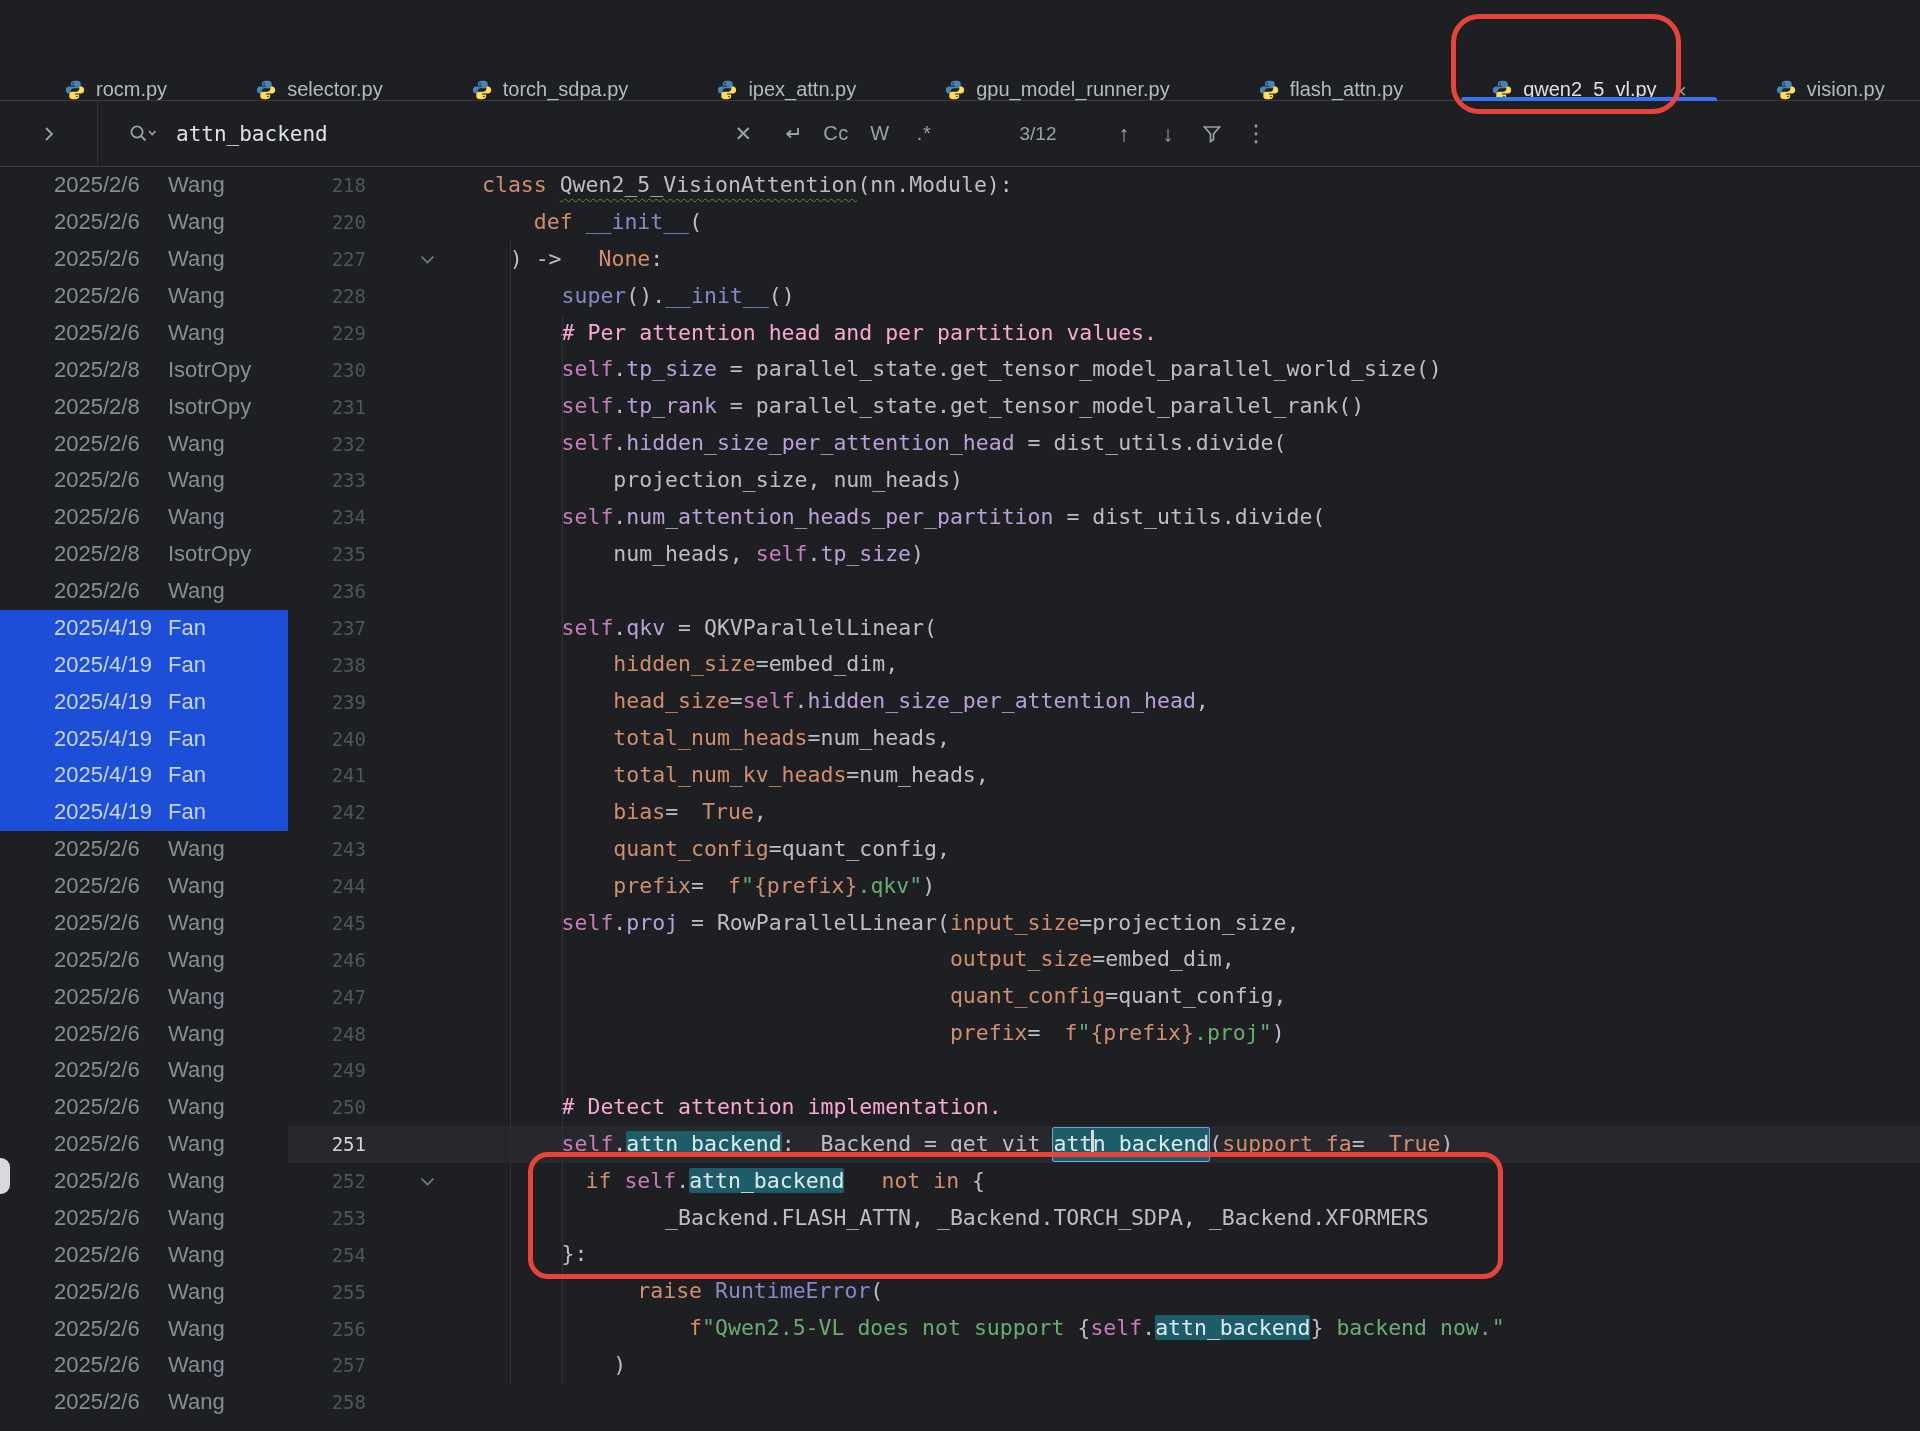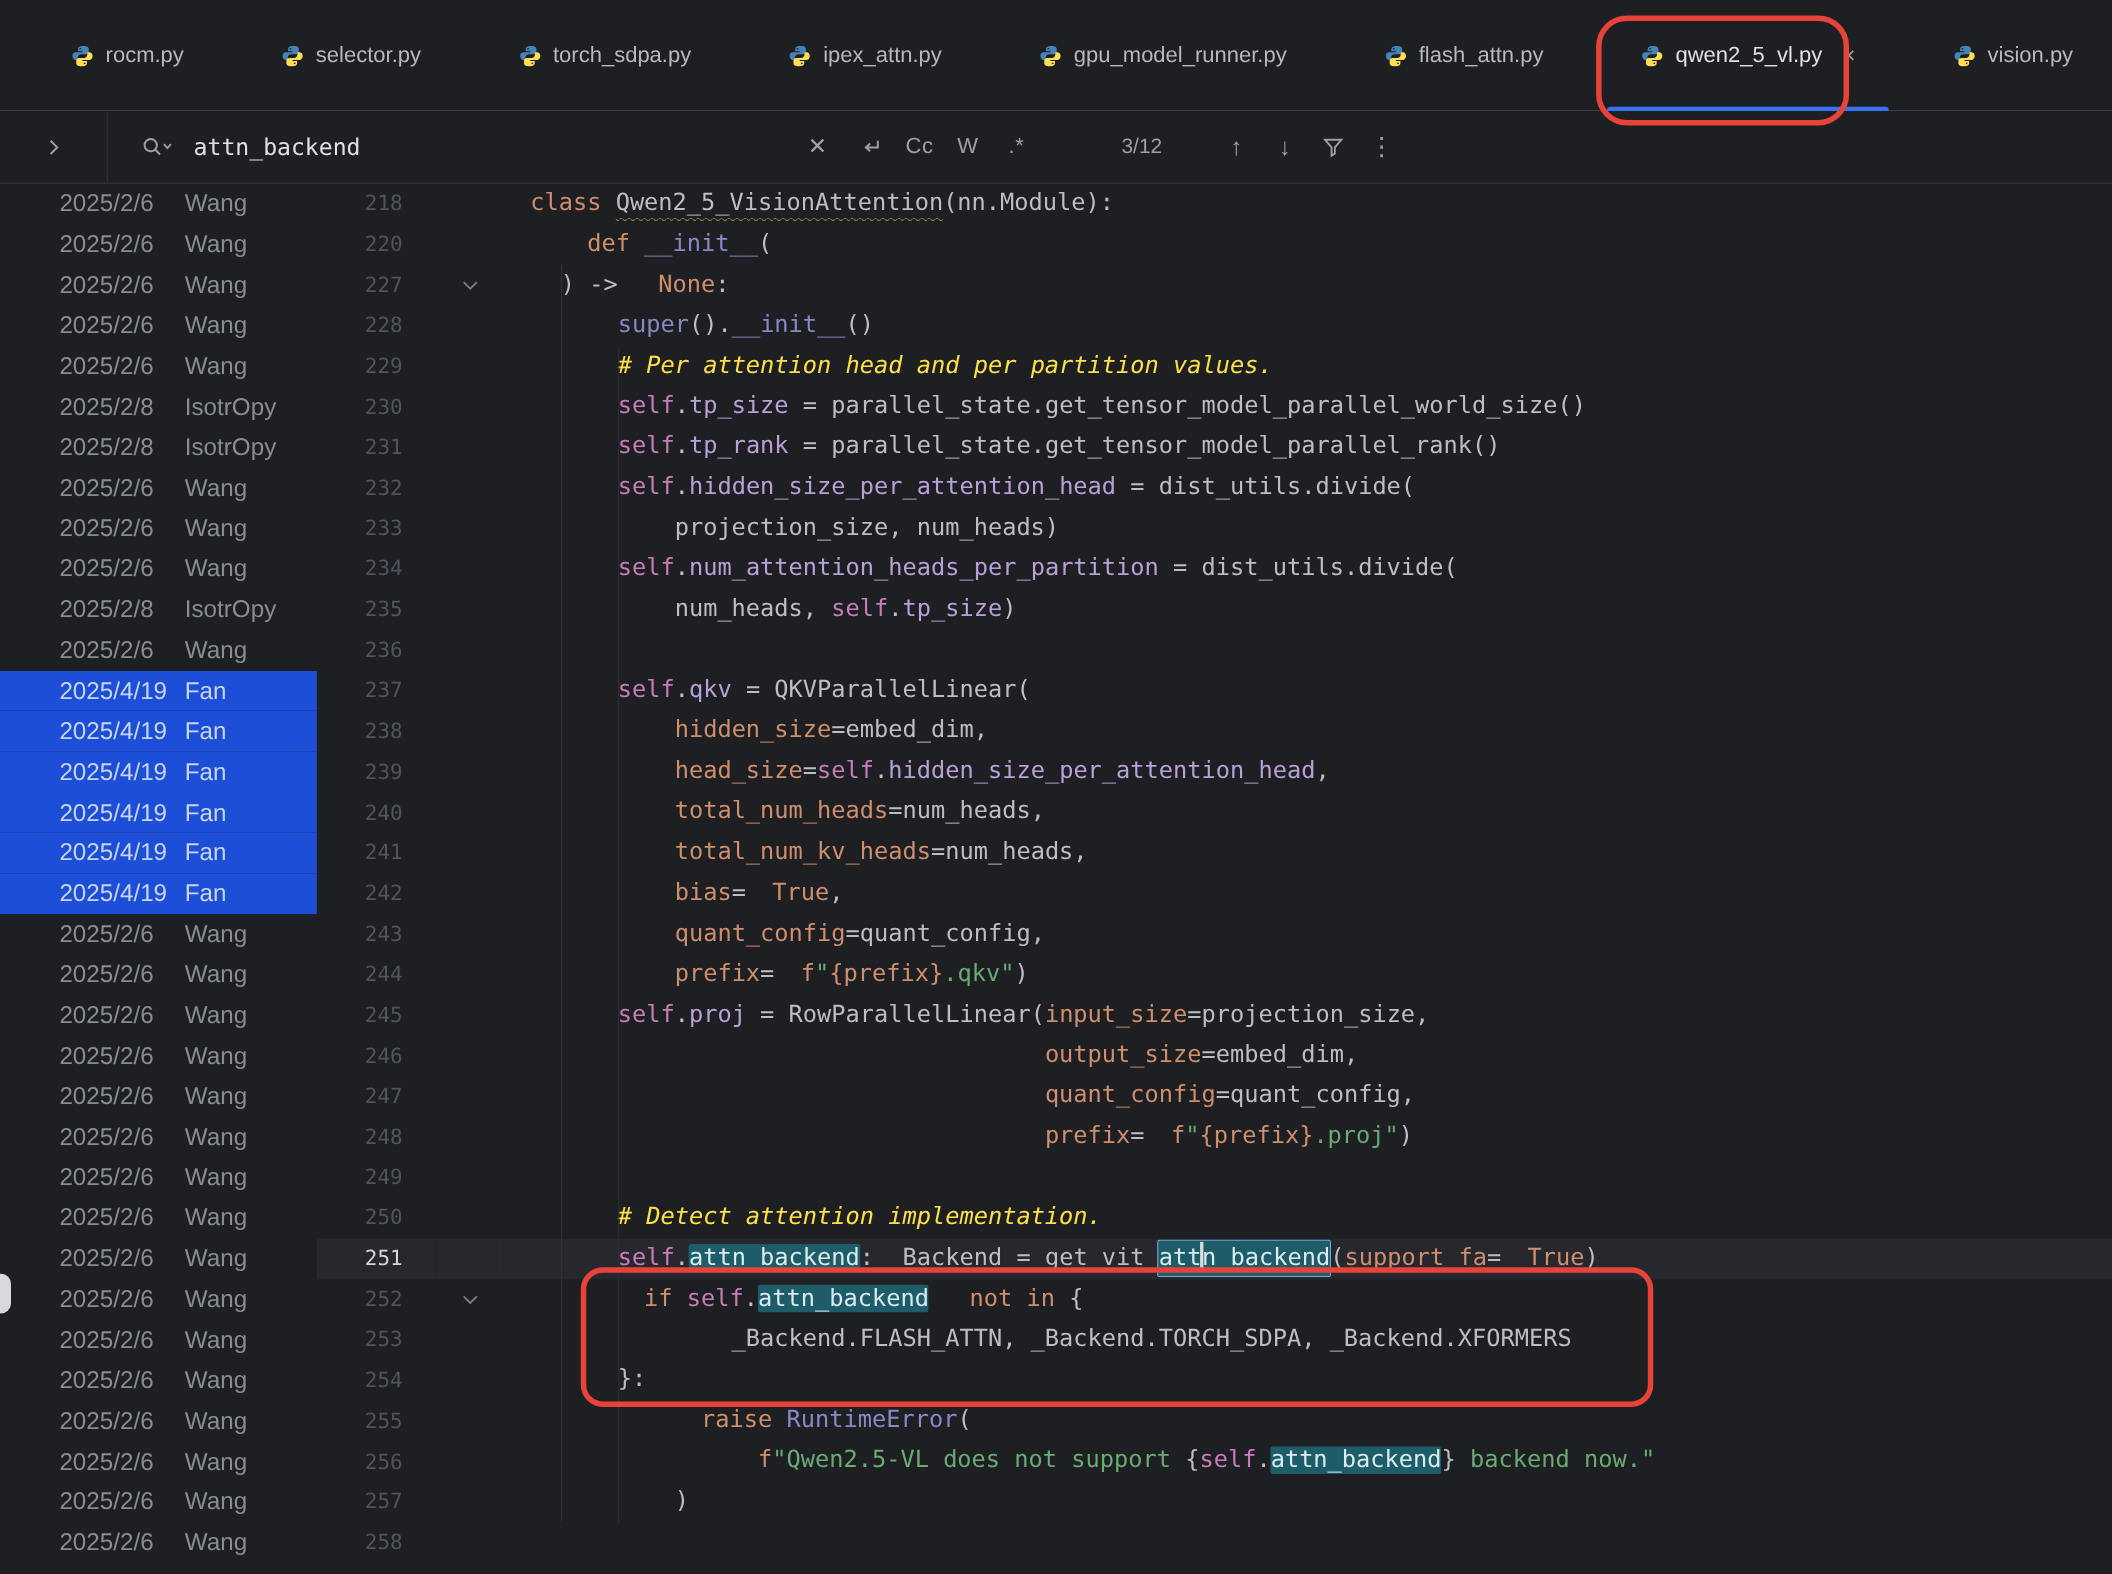--- a/index.html
+++ b/index.html
@@ -9,21 +9,21 @@
     background:#1e1f22; font-family:"Liberation Sans", sans-serif;
     -webkit-font-smoothing:antialiased;
   }
 
   
   .tabbar {
     height:101px; display:flex; align-items:stretch; padding-left:34px; gap:28px;
     border-bottom:1px solid #393b40; position:relative; background:#1e1f22;
   }
   .tab {
-    display:flex; align-items:center; gap:10px; padding:0 30px; height:101px;
+    display:flex; align-items:flex-end; gap:10px; padding:0 30px; height:101px;
     color:#b5b9c0; font-size:20px; position:relative; white-space:nowrap; cursor:default;
   }
   .tab.active { color:#dfe1e5; }
   .tab.active::after {
     content:""; position:absolute; left:0; right:0; bottom:0; height:4px;
     background:#3574f0; border-radius:3px 3px 0 0;
   }
   .py-icon svg { width:22px; height:22px; display:block; }
   .tab-close { color:#9da0a6; font-size:21px; margin-left:8px; line-height:1; }
 
@@ -73,21 +73,21 @@
   .row.cur .lnum, .row.cur .fold, .row.cur .code { background:#26282e; }
 
   
   .pl   { color:#bcbec4; }
   .kw   { color:#cf8e6d;margin-left:24px; }
   .arg  { color:#cf8e6d; }
   .self { color:#c77dba; }
   .attr { color:#b9a0d8; }
   .fn   { color:#8888c6; }
   .str  { color:#6aab73; }
-  .com  { color:#fde047;font-style:italic; }
+  .com  { color:#f9a8d4; }
   .spell {
     text-decoration:underline; text-decoration-style:wavy;
     text-decoration-color:#6d7f3f; text-decoration-thickness:1px; text-underline-offset:6px;
   }
   
   .m  { background:#1d5d69; color:#dcebee; border-radius:2px; }
   .mc {
     background:#1d5d69; border:1px solid #77a4d4; border-radius:2px;
     margin:-2px -1px; padding:1px 0; display:inline-block; line-height:30px;
   }

